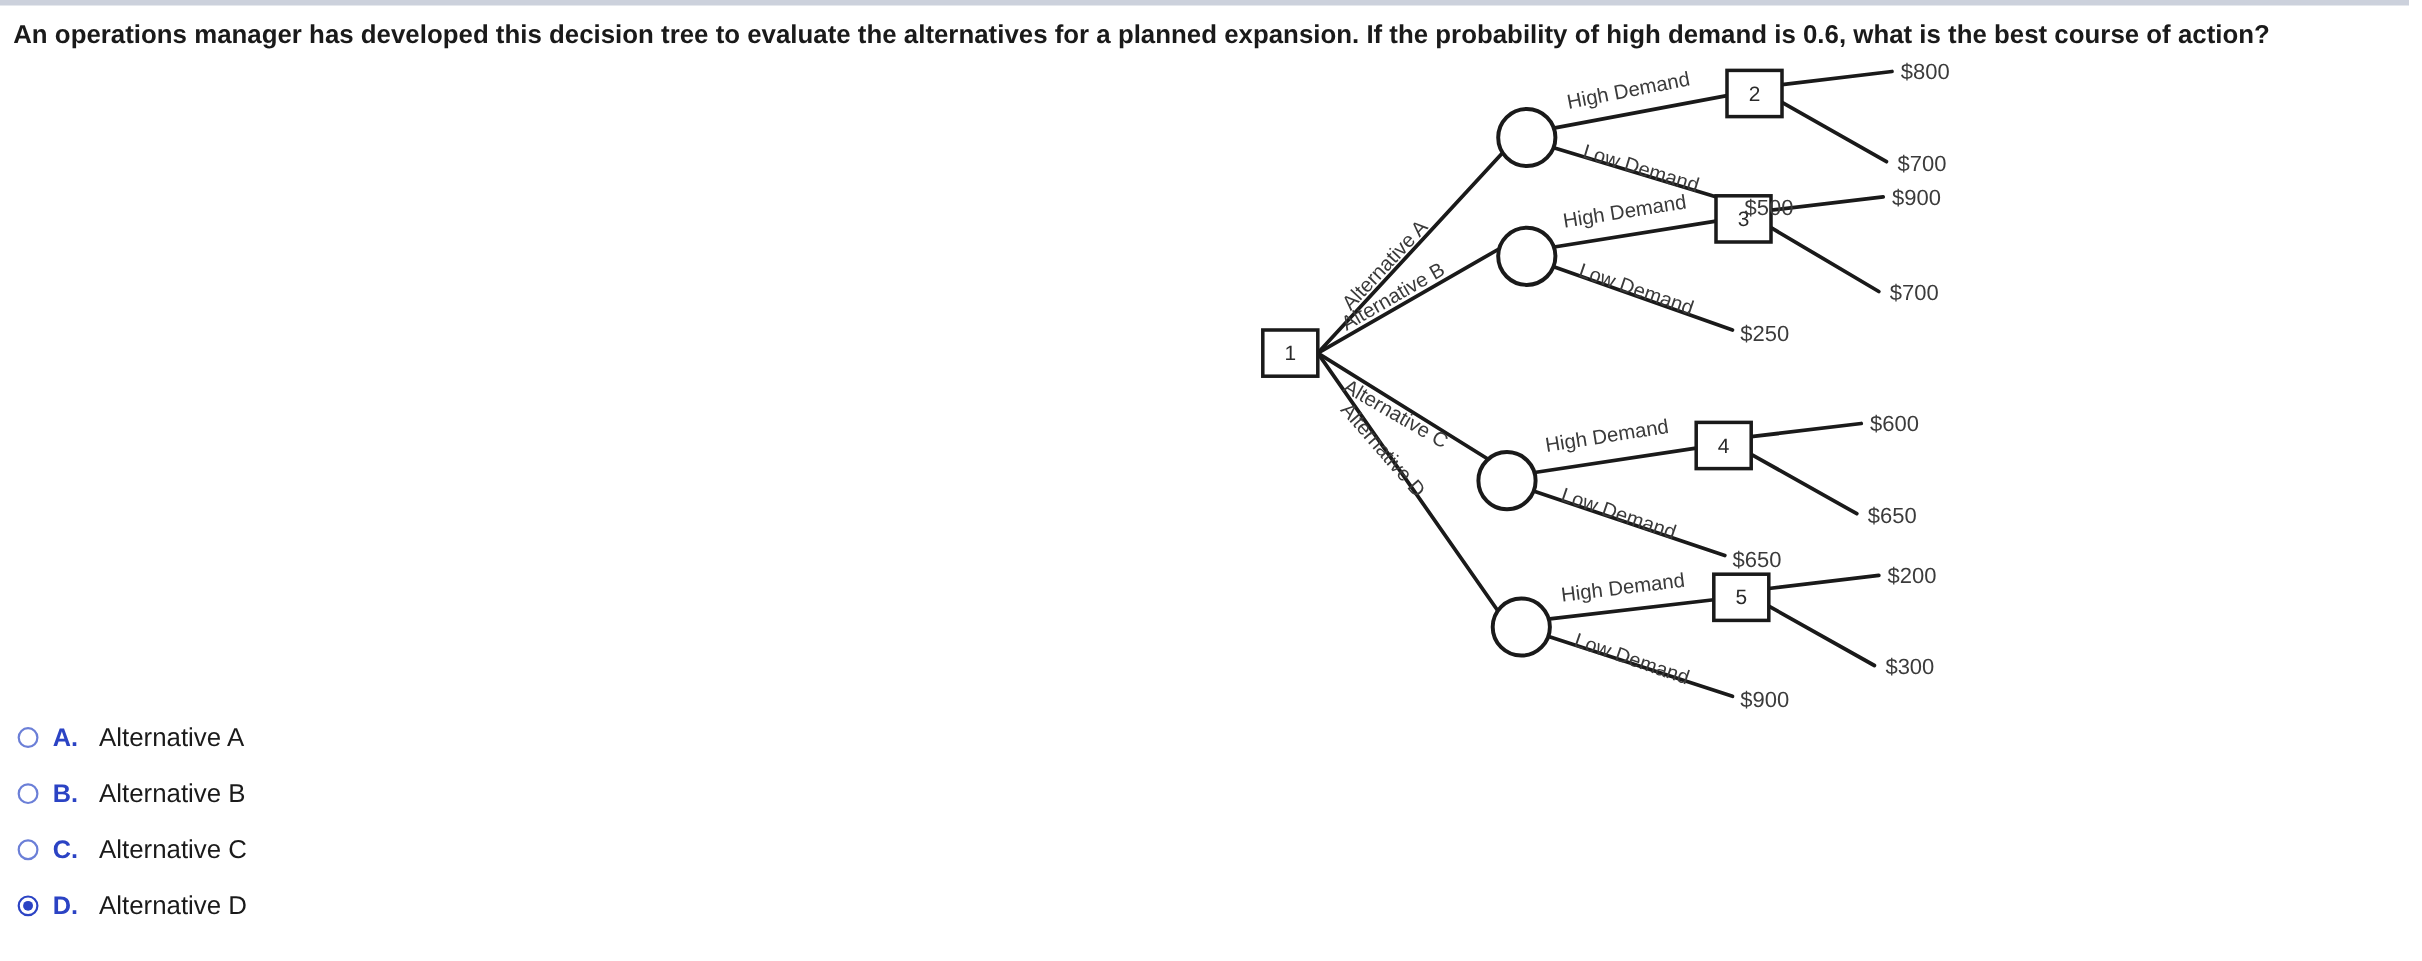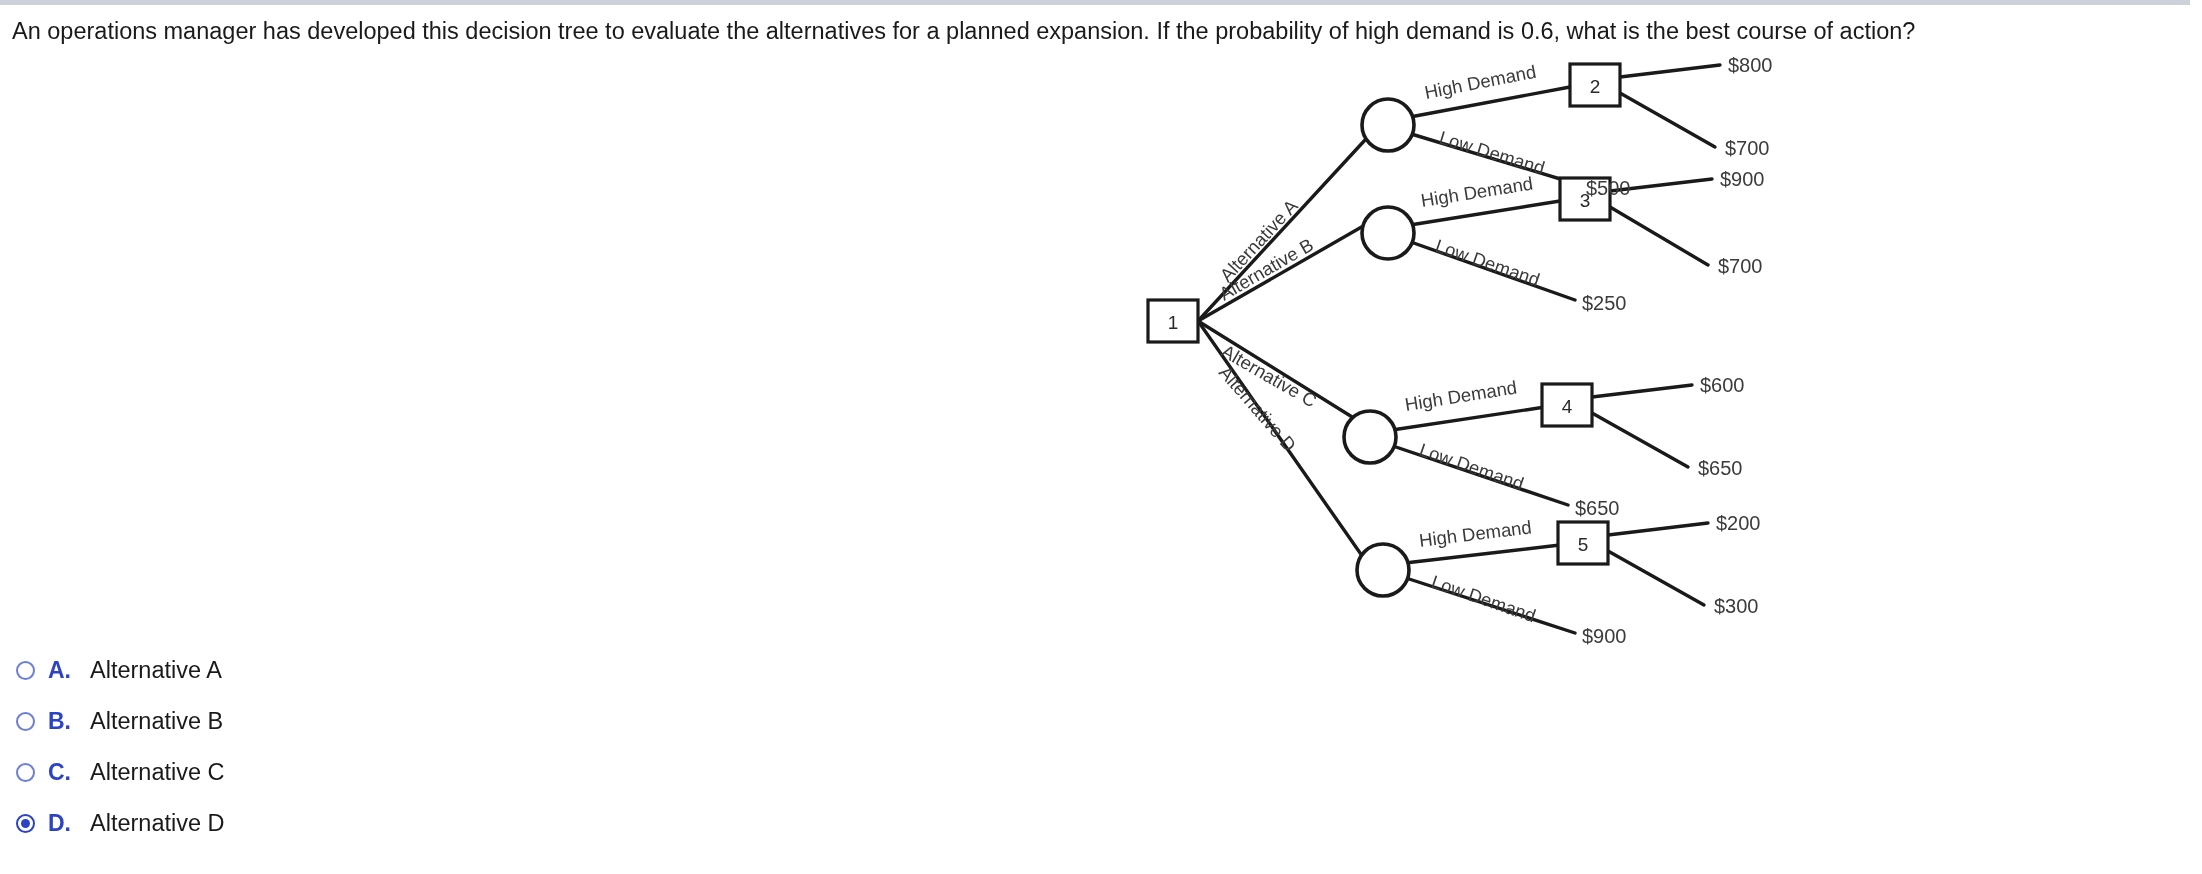--- a/index.html
+++ b/index.html
@@ -30,20 +30,21 @@
   
   #question-stem {
     position: absolute;
     top: 17px;
     left: 12px;
     width: 2180px;
     font-size: 23.5px;
     line-height: 28px;
     color: #1a1a1a;
     white-space: nowrap;
+    font-weight: bold;
   }
 
   
   #decision-tree-figure {
     position: absolute;
     left: 1120px;
     top: 55px;
     width: 700px;
     height: 590px;
   }

